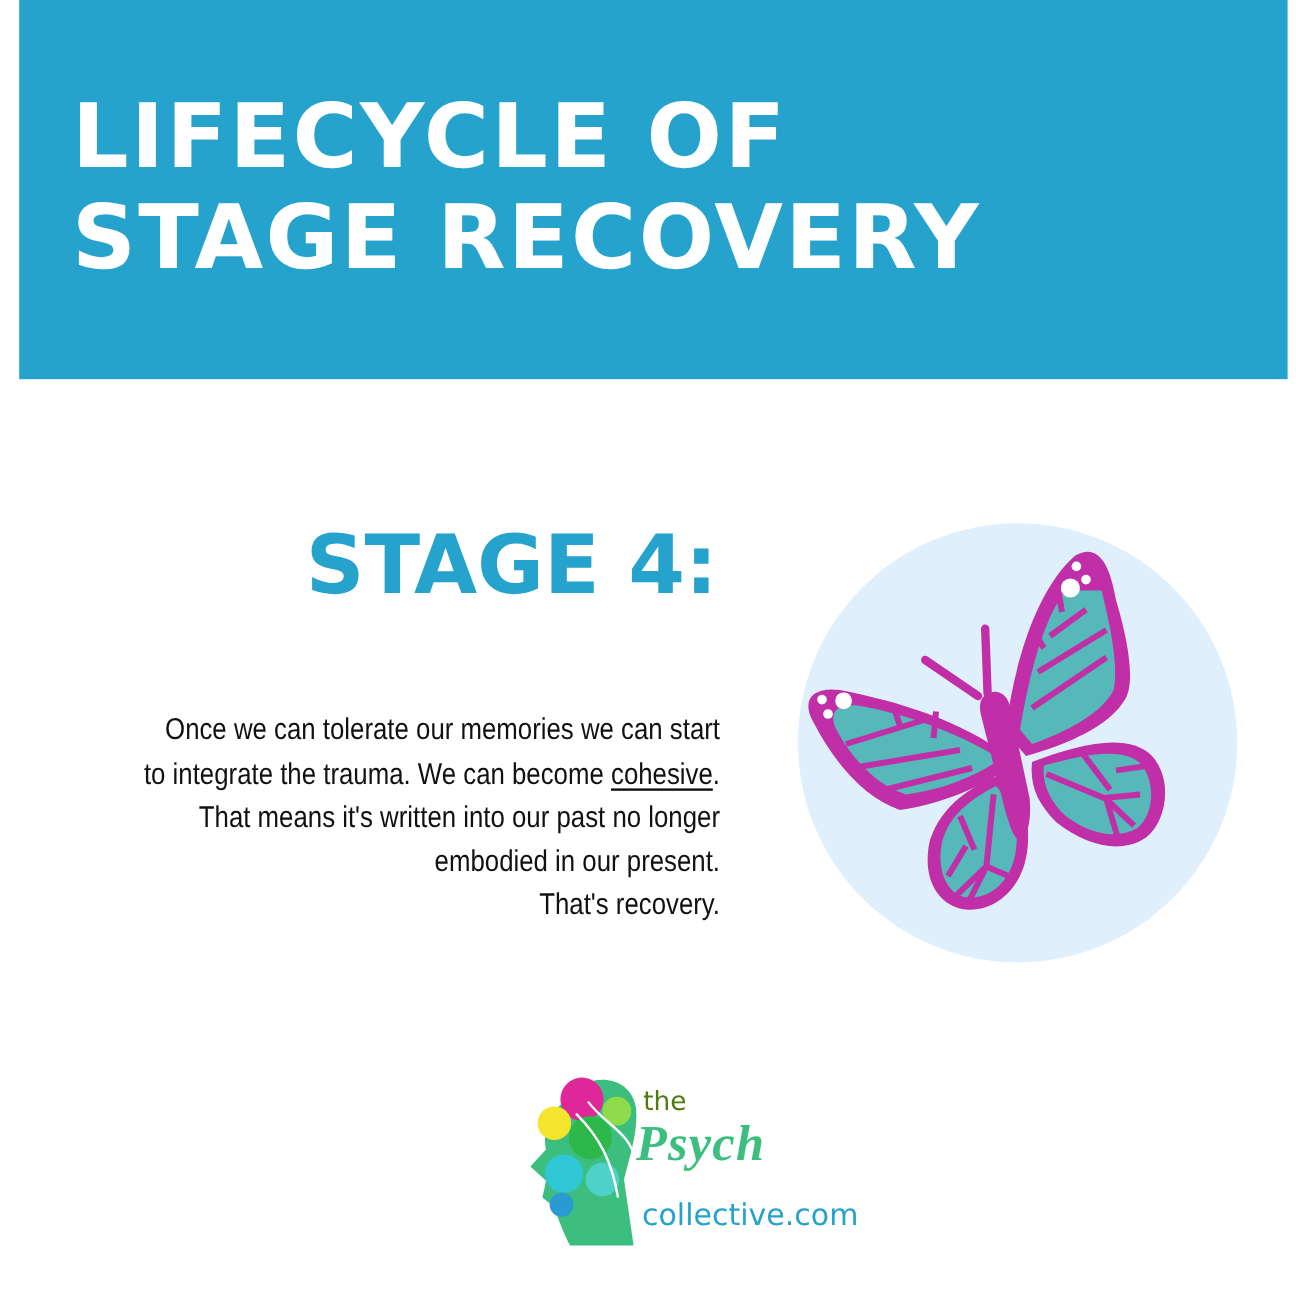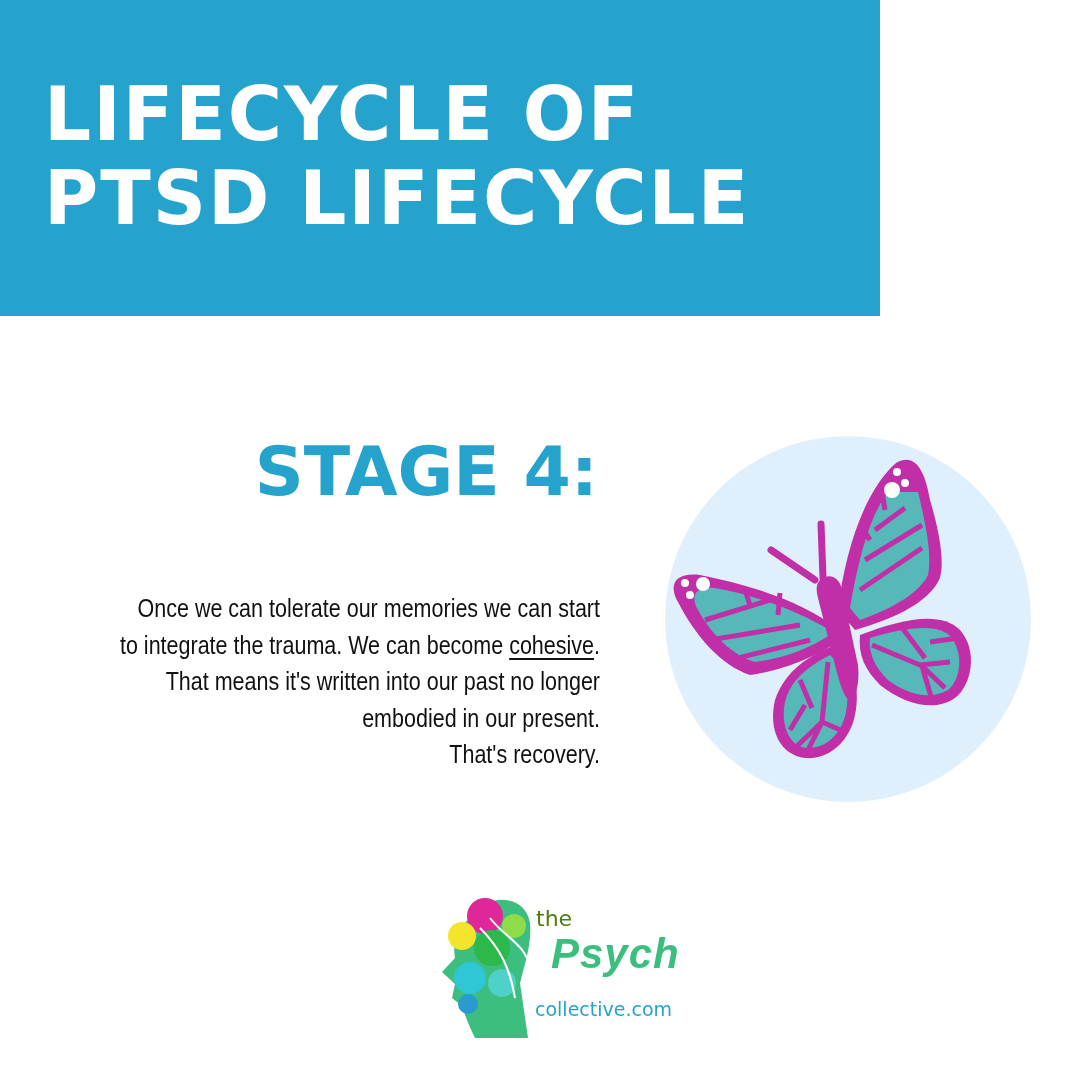--- a/index.html
+++ b/index.html
@@ -1,38 +1,38 @@
 <!DOCTYPE html>
 <html><head>
 <meta charset="utf-8">
 <style>
   html, body { margin: 0; padding: 0; }
   body { width: 1080px; height: 1080px; background: #ffffff; position: relative; overflow: hidden; font-family: "DejaVu Sans", sans-serif; }
-  .header { position: absolute; left: 0; top: 0; width: 880px; height: 316px; background: #25a3cc; }
+  .header { position: absolute; left: 16px; top: 0; width: 1057px; height: 316px; background: #25a3cc; }
   .title { position: absolute; left: 44px; top: 72px; color: #ffffff; font-family: "DejaVu Sans", sans-serif; font-weight: bold; font-size: 74px; line-height: 84px; letter-spacing: 2px; margin: 0; }
   .title span { display: block; }
   .stage { position: absolute; right: 482px; top: 442px; text-align: right; color: #25a3cc; font-family: "DejaVu Sans", sans-serif; font-weight: bold; font-size: 68px; line-height: 60px; margin: 0; letter-spacing: 0px; }
   .stage span { display: block; }
   .body-text { position: absolute; right: 480px; top: 590px; width: 600px; text-align: right; color: #111111; font-family: "Liberation Sans Narrow", "Liberation Sans", sans-serif; font-size: 25px; line-height: 36.5px; transform: scaleX(0.86); transform-origin: right top; }
   .body-text div { white-space: nowrap; }
   .underline { text-decoration: underline; text-underline-offset: 4px; }
   .circle { position: absolute; left: 665px; top: 436px; width: 366px; height: 366px; border-radius: 50%; background: #dff0fc; }
   .butterfly { position: absolute; left: 660px; top: 430px; width: 380px; height: 380px; }
   .logo { position: absolute; left: 430px; top: 888px; width: 250px; height: 160px; }
   .logo-text-the { position: absolute; left: 536px; top: 906px; color: #4d7c0f; font-family: "DejaVu Sans", sans-serif; font-size: 22px; }
-  .logo-text-psych { position: absolute; left: 551px; top: 930px; color: #3cbf7e; font-family: Liberation Sans, sans-serif; font-style: italic; font-weight: bold; font-size: 42px; letter-spacing: 1px; text-align: right; }
-  .logo-text-collective { position: absolute; left: 535px; top: 998px; color: #25a3cc; font-family: "DejaVu Sans", sans-serif; font-size: 19px; text-align: right; }
+  .logo-text-psych { position: absolute; left: 530px; top: 930px; color: #3cbf7e; font-family: Liberation Serif, serif; font-style: italic; font-weight: bold; font-size: 42px; letter-spacing: 1px; text-align: right; }
+  .logo-text-collective { position: absolute; left: 535px; top: 998px; color: #25a3cc; font-family: "DejaVu Sans", sans-serif; font-size: 25px; text-align: right; }
 </style>
 </head>
 <body>
 
 <div class="header">
   <h1 class="title">
     <span>LIFECYCLE OF</span>
-    <span>PTSD LIFECYCLE</span>
+    <span>STAGE RECOVERY</span>
   </h1>
 </div>
 
 <h2 class="stage">
   <span>STAGE 4:</span>
 </h2>
 
 <div class="body-text">
   <div>Once we can tolerate our memories we can start</div>
   <div><span>to integrate the trauma. We can become </span><span class="underline">cohesive</span><span>.</span></div>

